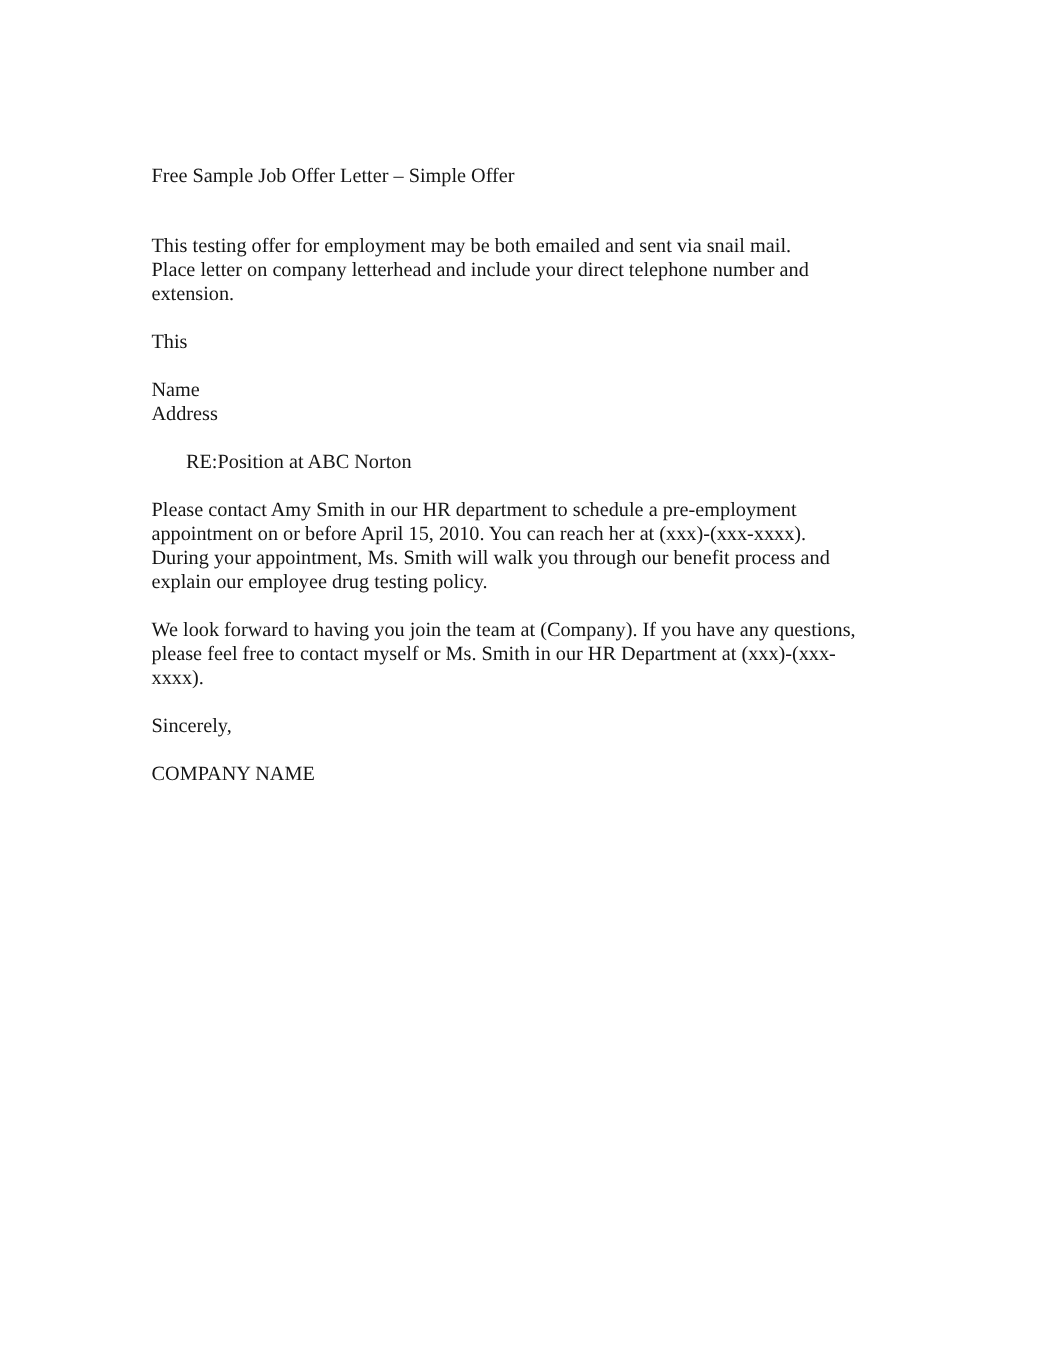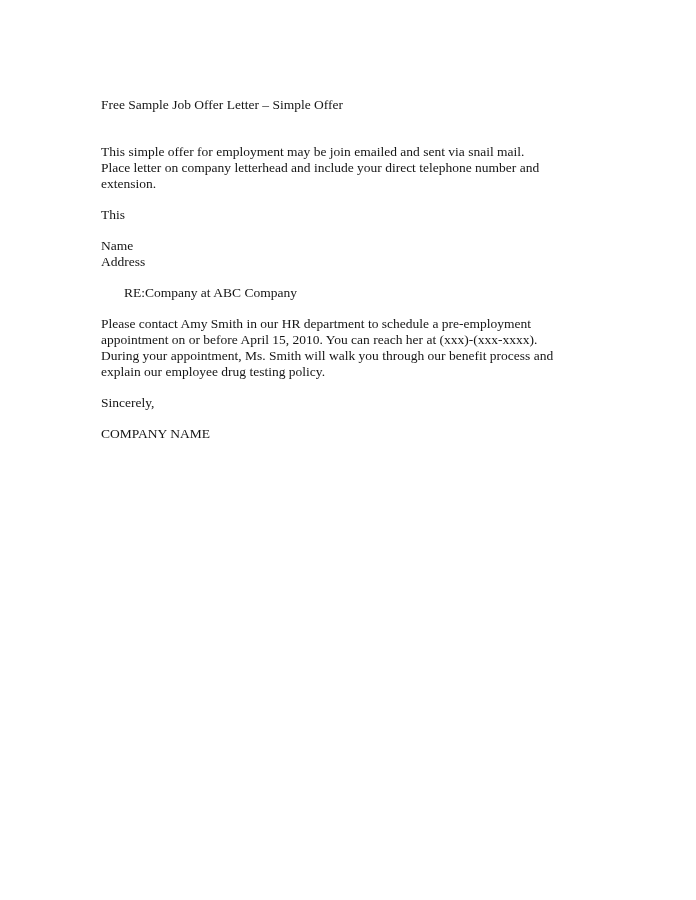--- a/index.html
+++ b/index.html
@@ -20,21 +20,21 @@
     box-sizing: border-box;
     padding: 93px 0 0 101px;
     font-family: "Liberation Serif", "DejaVu Serif", serif;
     font-size: 13.5px;
     line-height: 16px;
     color: #151515;
   }
   .block {
     width: 560px;
     white-space: pre-line;
-    margin: 4px 0 15px 0;
+    margin: 16px 0 15px 0;
   }
   .title {
     margin-bottom: 31px;
   }
   .re-line {
     white-space: normal;
   }
   .re-label {
     display: inline-block;
     width: 44px;
@@ -47,41 +47,44 @@
     margin-bottom: 0;
   }
 </style>
 </head>
 <body>
 
 <div class="page">
 
   <div class="block title">Free Sample Job Offer Letter – Simple Offer</div>
 
-  <div class="block">This simple offer for employment may be join emailed and sent via snail mail.
+  <div class="block">This testing offer for employment may be both emailed and sent via snail mail.
 Place letter on company letterhead and include your direct telephone number and
 extension.</div>
 
   <div class="block">This</div>
 
   <div class="block">Name
 Address</div>
 
   <div class="block re-line">
-    <span class="re-label">RE:</span><span>Company at ABC Company</span>
+    <span class="re-label">RE:</span><span>Position at ABC Norton</span>
   </div>
 
 
 
 
   <div class="block">Please contact Amy Smith in our HR department to schedule a pre-employment
 appointment on or before April 15, 2010. You can reach her at (xxx)-(xxx-xxxx).
 During your appointment, Ms. Smith will walk you through our benefit process and
 explain our employee drug testing policy.</div>
 
 
+  <div class="block">We look forward to having you join the team at (Company). If you have any questions,
+please feel free to contact myself or Ms. Smith in our HR Department at (xxx)-(xxx-
+xxxx).</div>
 
   <div class="block">Sincerely,</div>
 
   <div class="block company">COMPANY NAME</div>
 
 
 </div>
 
 </body></html>

